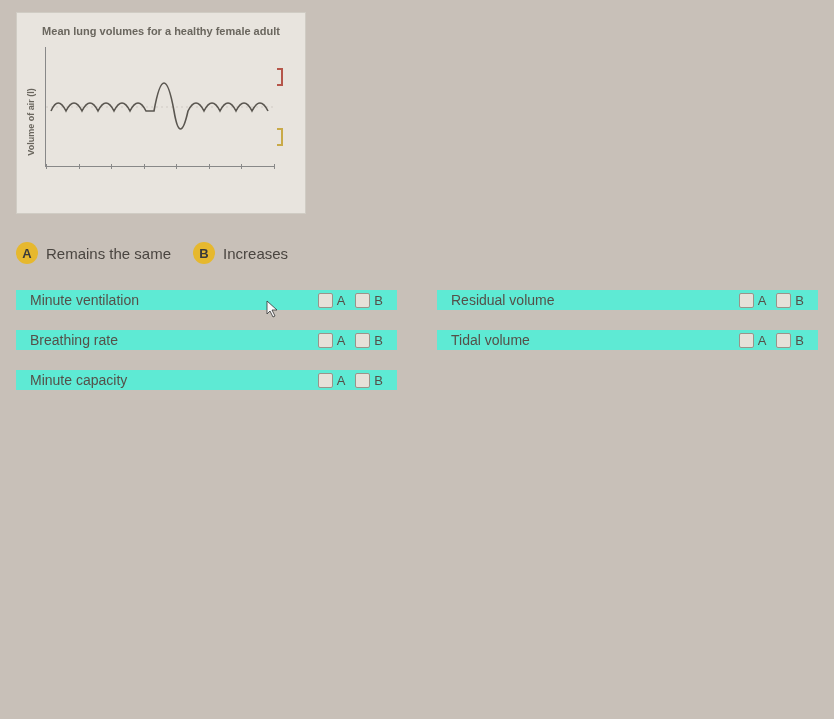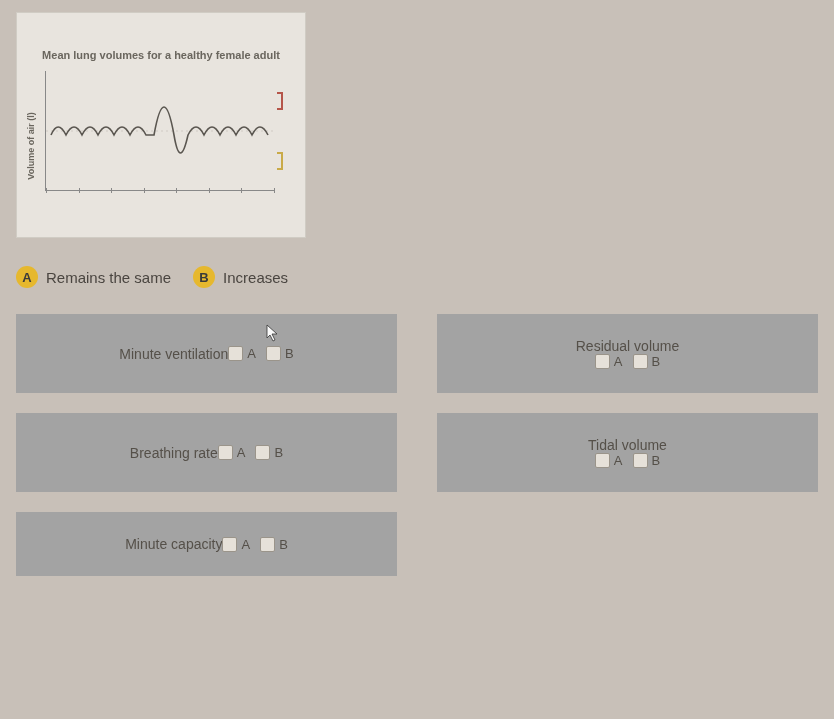--- a/index.html
+++ b/index.html
@@ -27,21 +27,20 @@
       width: 290px;
       padding: 12px 10px 16px 10px;
       margin-bottom: 28px;
     }
     .chart-title {
       font-size: 11px;
       font-weight: 600;
       color: #6a665e;
       text-align: center;
       margin-bottom: 10px;
-      margin-top: 24px;
     }
     .chart-area {
       position: relative;
       height: 150px;
       margin-left: 18px;
     }
     .y-label {
       position: absolute;
       left: -14px;
       top: 50%;
@@ -103,25 +102,25 @@
       color: #4a4540;
       font-weight: 500;
     }
     .items-grid {
       display: grid;
       grid-template-columns: 1fr 1fr;
       column-gap: 40px;
       row-gap: 20px;
     }
     .item-row {
-      background: #a3a3a3;
-      display: flex;
-      align-items: center;
-      justify-content: center;
-      padding: 24px 14px;
+      background: #5eead4;
+      display: flex;
+      align-items: center;
+      justify-content: space-between;
+      padding: 2px 14px;
       font-size: 14px;
       color: #555049;
       font-weight: 500;
     }
     .checks {
       display: flex;
       gap: 10px;
       align-items: center;
     }
     .check-group {
@@ -136,21 +135,21 @@
       background: #e6e1d9;
       border-radius: 2px;
       cursor: pointer;
     }
     .check-label {
       font-size: 13px;
       color: #555049;
       font-weight: 500;
     }
     .left-col { grid-column: 1; }
-    .right-col { grid-column: 2; flex-direction: column; }
+    .right-col { grid-column: 2; }
     .cursor {
       position: absolute;
       width: 14px;
       height: 18px;
       pointer-events: none;
     }
     .ticks { position:absolute; bottom:-3px; left:0; width:100%; display:flex; justify-content:space-between; }
     .tick { width:1px; height:5px; background:#888; }
   </style>
 </head>

